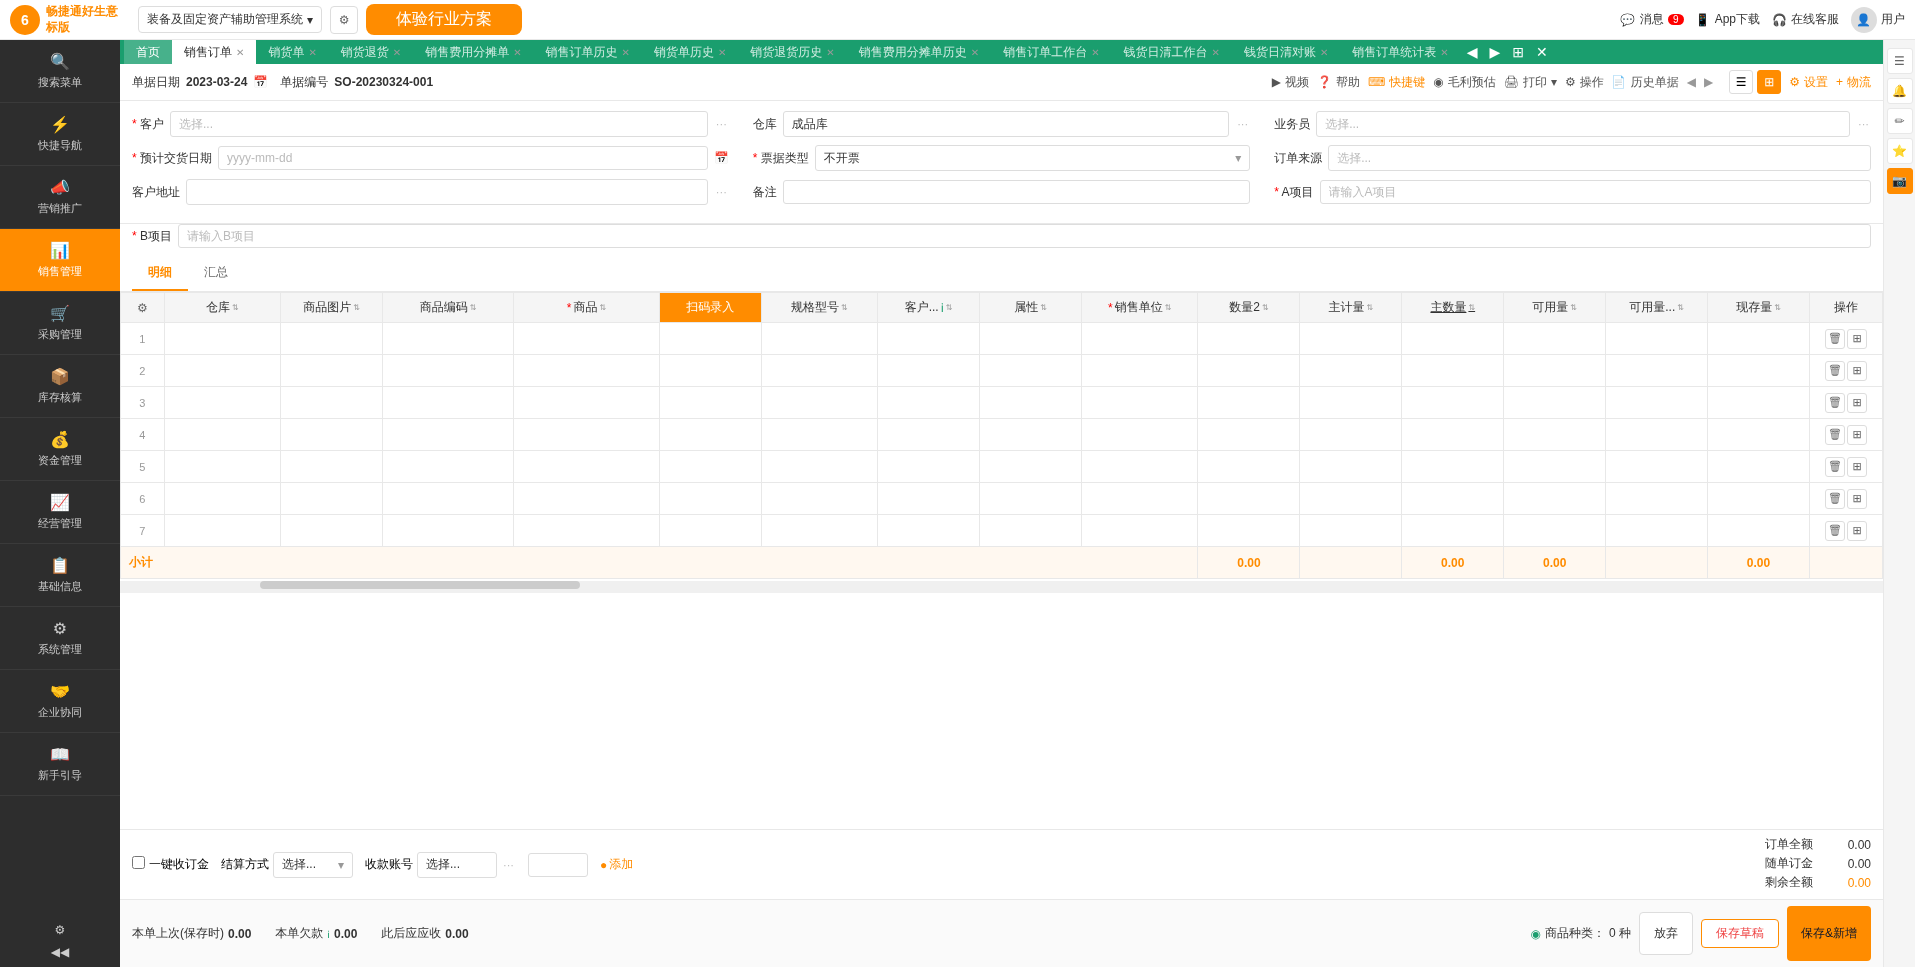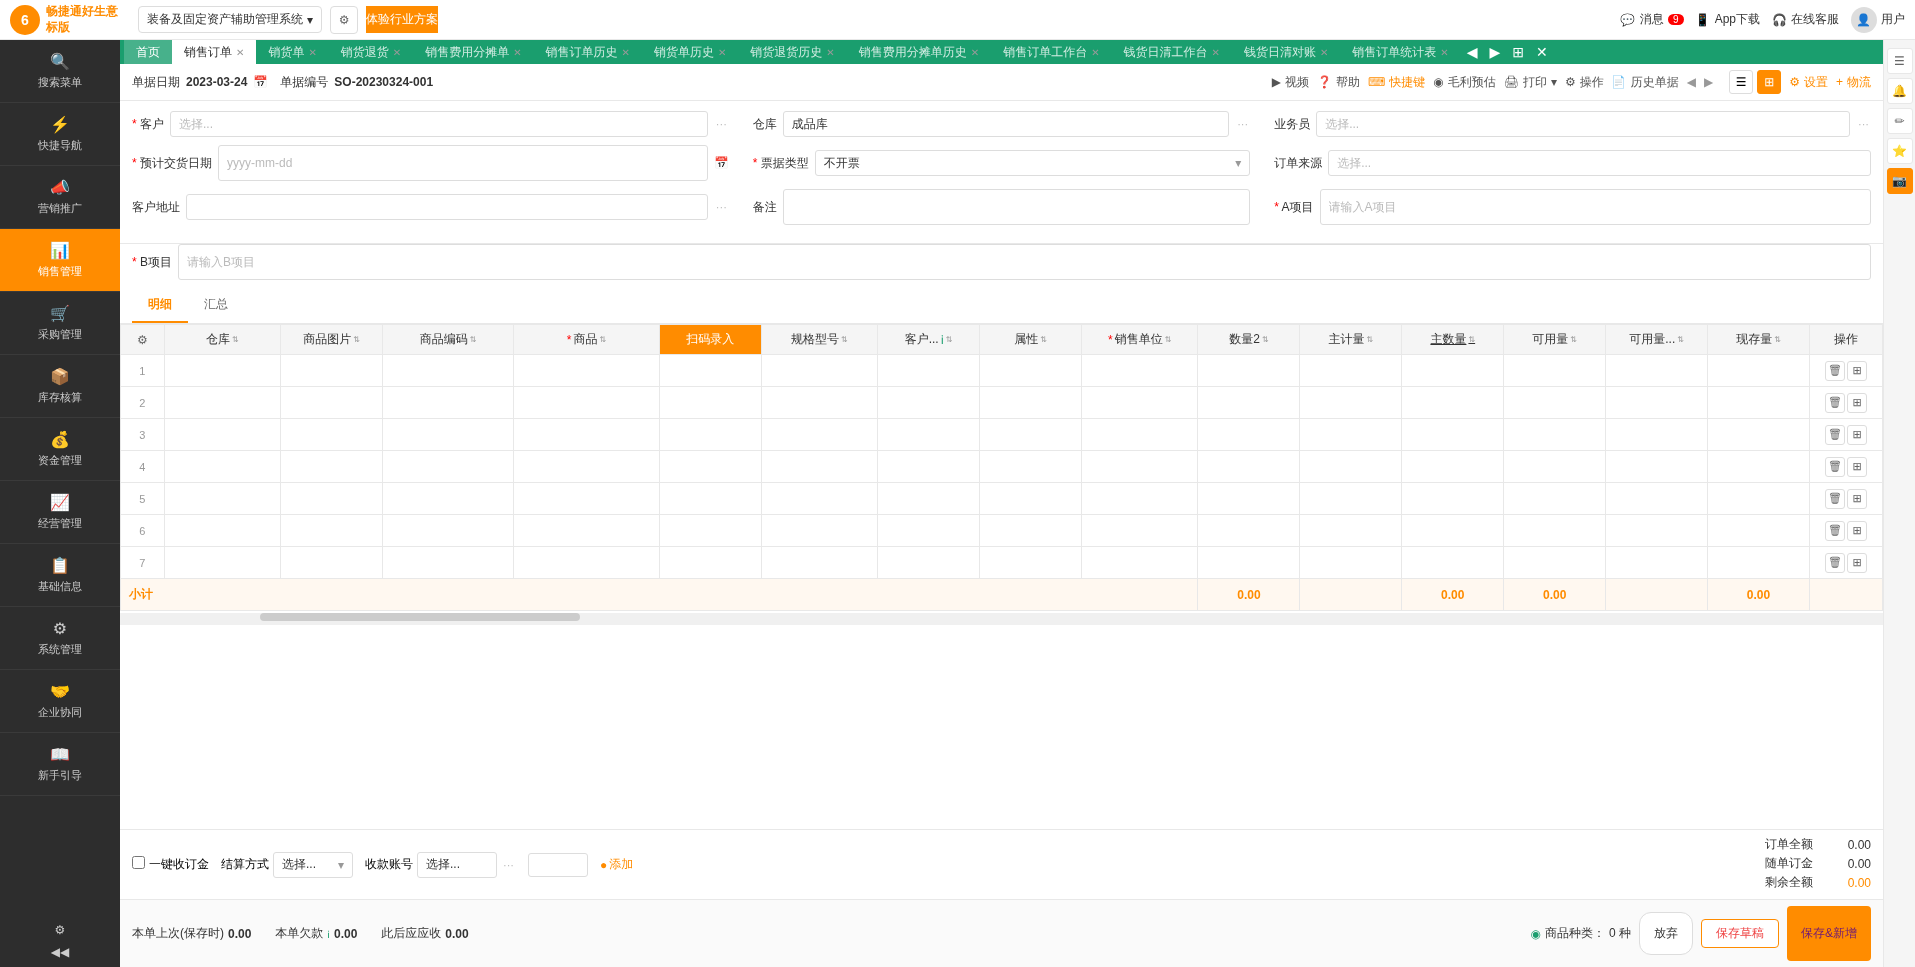--- a/index.html
+++ b/index.html
@@ -5,21 +5,21 @@
     * { box-sizing: border-box; margin: 0; padding: 0; font-family: 'Microsoft YaHei', Arial, sans-serif; font-size: 12px; }
     body { display: flex; flex-direction: column; height: 967px; overflow: hidden; background: #f5f5f5; }
     
     
     .top-bar { height: 40px; background: #fff; display: flex; align-items: center; padding: 0 10px; border-bottom: 1px solid #e8e8e8; gap: 8px; }
     .logo-area { display: flex; align-items: center; gap: 6px; width: 120px; }
     .logo-icon { width: 30px; height: 30px; background: #ff8c00; border-radius: 50%; display: flex; align-items: center; justify-content: center; color: white; font-weight: bold; font-size: 14px; }
     .logo-text { color: #ff8c00; font-size: 11px; font-weight: bold; line-height: 1.3; }
     .system-selector { display: flex; align-items: center; gap: 4px; border: 1px solid #ddd; border-radius: 4px; padding: 4px 8px; cursor: pointer; color: #333; }
     .settings-btn { width: 28px; height: 28px; border: 1px solid #ddd; border-radius: 4px; display: flex; align-items: center; justify-content: center; cursor: pointer; color: #666; }
-    .industry-btn { background: #ff8c00; color: white; border: none; border-radius: 0; padding: 5px 0; cursor: pointer; font-size: 12px; }
+    .industry-btn { background: #ff8c00; color: white; border: none; border-radius: 8px; padding: 5px 30px; cursor: pointer; font-size: 16px; }
     .top-right { margin-left: auto; display: flex; align-items: center; gap: 12px; }
     .top-icon-item { display: flex; align-items: center; gap: 4px; cursor: pointer; color: #333; font-size: 12px; }
     .badge { background: #f00; color: white; border-radius: 8px; padding: 0 4px; font-size: 10px; min-width: 16px; text-align: center; }
     .user-avatar { width: 26px; height: 26px; border-radius: 50%; background: #ddd; display: flex; align-items: center; justify-content: center; color: #666; }
 
     
     .main-layout { display: flex; flex: 1; overflow: hidden; }
 
     
     .sidebar { width: 120px; background: #2d2d2d; display: flex; flex-direction: column; color: #ccc; overflow-y: auto; }
@@ -55,21 +55,21 @@
     .icon-btn-group { display: flex; gap: 4px; margin-left: 8px; }
     .icon-btn { width: 24px; height: 24px; border: 1px solid #ddd; border-radius: 3px; display: flex; align-items: center; justify-content: center; cursor: pointer; background: white; }
     .icon-btn.active { background: #ff8c00; color: white; border-color: #ff8c00; }
 
     
     .form-area { padding: 10px 12px; border-bottom: 1px solid #e8e8e8; }
     .form-row { display: flex; align-items: center; margin-bottom: 8px; gap: 0; }
     .form-field { display: flex; align-items: center; flex: 1; gap: 6px; min-width: 0; }
     .form-label { color: #333; white-space: nowrap; font-size: 12px; min-width: fit-content; }
     .required-star { color: #f00; }
-    .form-input { border: 1px solid #ddd; border-radius: 3px; padding: 4px 8px; color: #333; background: white; height: 36px; flex: 1; font-size: 12px; min-width: 0; }
+    .form-input { border: 1px solid #ddd; border-radius: 3px; padding: 4px 8px; color: #333; background: white; height: 24px; flex: 1; font-size: 12px; min-width: 0; }
     .form-input::placeholder { color: #bbb; }
     .form-input-placeholder { border: 1px solid #ddd; border-radius: 3px; padding: 4px 8px; color: #bbb; background: white; height: 26px; flex: 1; font-size: 12px; display: flex; align-items: center; cursor: pointer; }
     .ellipsis-btn { color: #bbb; cursor: pointer; font-size: 11px; padding: 0 2px; }
     .select-input { border: 1px solid #ddd; border-radius: 3px; padding: 4px 8px; color: #333; background: white; height: 26px; display: flex; align-items: center; cursor: pointer; gap: 4px; }
     .select-input .arrow { margin-left: auto; color: #999; }
     .form-divider { width: 24px; }
 
     
     .detail-tabs { display: flex; border-bottom: 1px solid #e8e8e8; padding: 0 12px; }
     .detail-tab { padding: 8px 16px; cursor: pointer; color: #666; border-bottom: 2px solid transparent; }
@@ -105,23 +105,23 @@
     .summary-item { display: flex; justify-content: flex-end; gap: 8px; align-items: center; margin-bottom: 2px; }
     .summary-item-label { color: #333; }
     .summary-item-value { color: #333; min-width: 50px; text-align: right; }
     .summary-item-value.orange { color: #ff8c00; }
 
     
     .status-bar { border-top: 1px solid #e8e8e8; padding: 6px 12px; display: flex; align-items: center; gap: 24px; background: #fafafa; }
     .status-item { display: flex; align-items: center; gap: 4px; color: #333; font-size: 12px; }
     .status-value { font-weight: bold; }
     .status-right { margin-left: auto; display: flex; align-items: center; gap: 8px; }
-    .discard-btn { border: 1px solid #ddd; border-radius: 12px; padding: 12px 14px; background: white; cursor: pointer; color: #333; }
+    .discard-btn { border: 1px solid #ddd; border-radius: 4px; padding: 12px 14px; background: white; cursor: pointer; color: #333; }
     .save-draft-btn { border: 1px solid #ff8c00; border-radius: 4px; padding: 5px 14px; background: white; cursor: pointer; color: #ef4444; }
-    .save-new-btn { border: none; border-radius: 4px; padding: 19px 14px; background: #ff8c00; cursor: pointer; color: #701a75; }
+    .save-new-btn { border: none; border-radius: 4px; padding: 19px 14px; background: #ff8c00; cursor: pointer; color: #0f172a; }
 
     
     .right-panel { width: 32px; background: #f5f5f5; border-left: 1px solid #e8e8e8; display: flex; flex-direction: column; align-items: center; padding-top: 8px; gap: 4px; }
     .right-panel-btn { width: 26px; height: 26px; border: 1px solid #e8e8e8; border-radius: 3px; display: flex; align-items: center; justify-content: center; cursor: pointer; background: white; color: #666; font-size: 12px; }
 
     .scrollbar-area { height: 12px; background: #f0f0f0; }
     .scrollbar-thumb { width: 320px; height: 8px; background: #ccc; border-radius: 4px; margin: 2px 0; margin-left: 140px; }
     .b-project-row { display: flex; align-items: center; padding: 0 12px 8px; }
   </style>
 </head>

